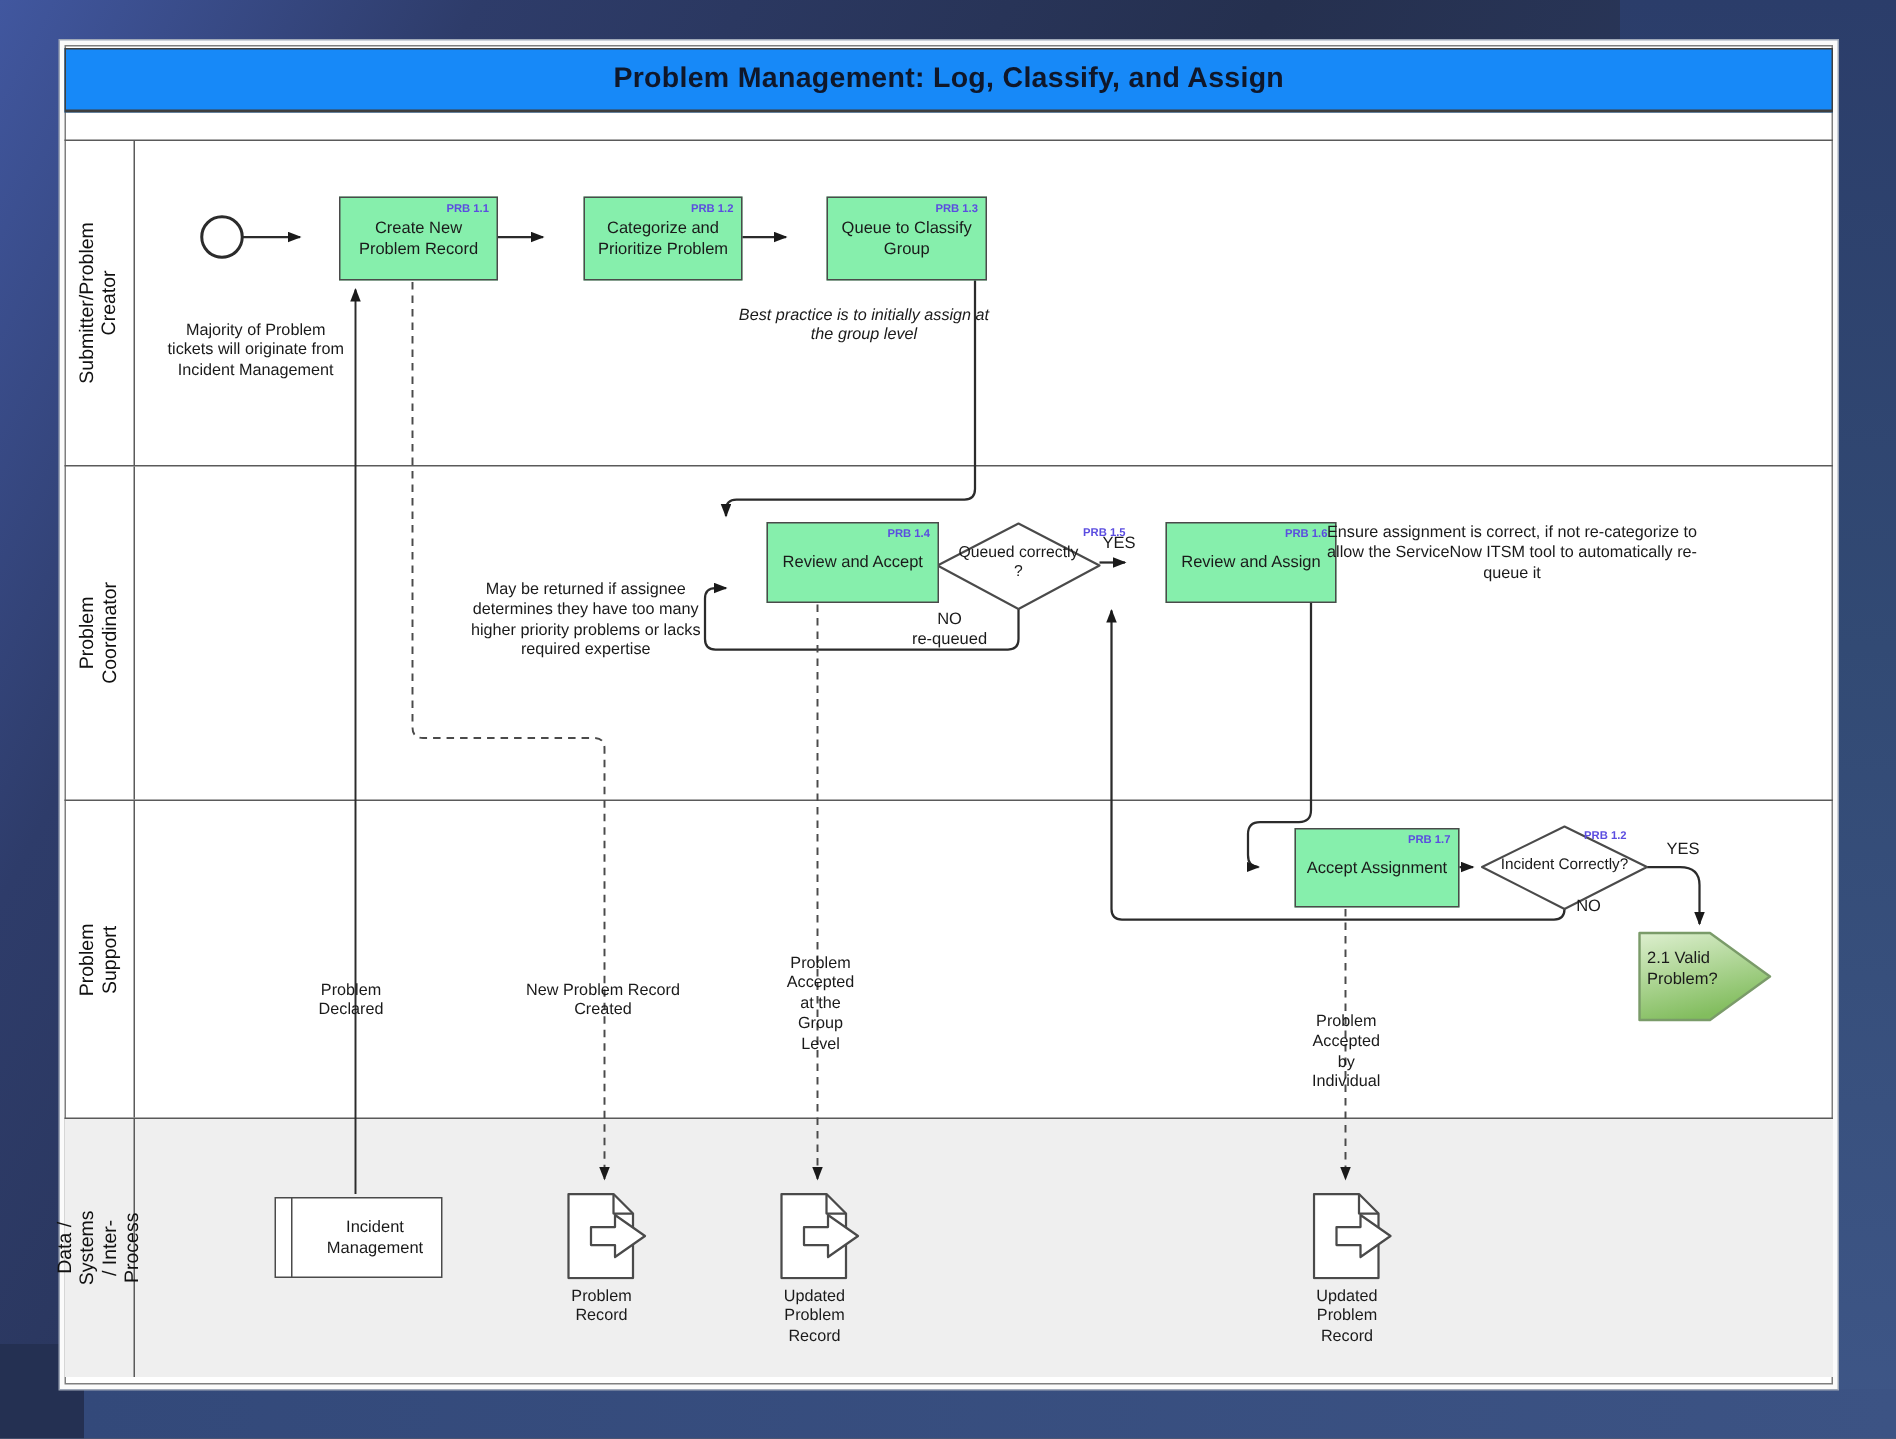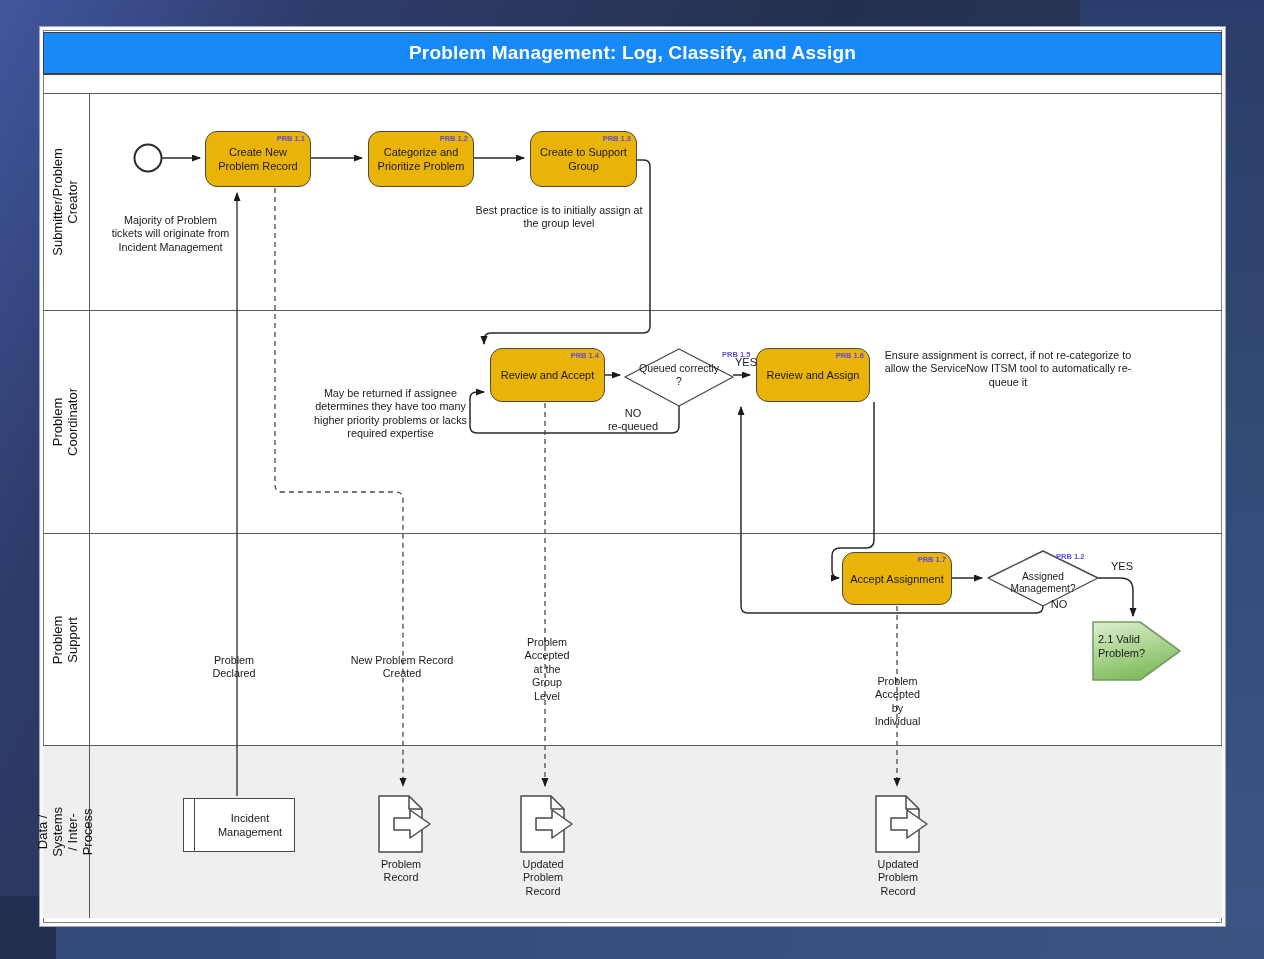--- a/index.html
+++ b/index.html
@@ -13,36 +13,36 @@
   .bg-bottom{position:absolute;left:56px;top:926px;right:0;bottom:0;
     background:linear-gradient(90deg,#33497a,#3c5384);}
   .bg-corner{position:absolute;left:0;top:896px;width:56px;height:63px;background:#243052;}
 
   .panel{position:absolute;left:43px;top:30px;width:1179px;height:893px;background:#ffffff;
     border:1px solid #7e7e7e;box-shadow:0 0 0 3px #fbfbfb,0 0 0 4px #9fa8b8;}
 
   .titlebar{position:absolute;left:43px;top:32px;width:1179px;height:43px;
     background:#1789f8;border:1px solid #3f3f3f;border-bottom:2px solid #3f3f3f;
     display:flex;align-items:center;justify-content:center;}
-  .titlebar .t{color:#ffffff;font-size:19px;font-weight:bold;letter-spacing:.2px;}
+  .titlebar .t{color:#0f172a;font-size:19px;font-weight:bold;letter-spacing:.2px;}
 
   .lanes{position:absolute;left:43px;top:93px;width:1179px;height:827px;border-top:1.5px solid #5a5a5a;}
   .lane{position:relative;width:100%;border-bottom:1.5px solid #5a5a5a;}
   .lane1{height:217px;} .lane2{height:223px;} .lane3{height:212px;}
   .lane4{height:172px;background:#efefef;border-bottom:none;}
   .lane-label{position:absolute;left:0;top:0;bottom:0;width:47px;border-right:1.5px solid #5a5a5a;
     display:flex;align-items:center;justify-content:center;}
   .lane-label span{transform:rotate(-90deg);white-space:pre-line;text-align:center;
     font-size:13px;color:#111;line-height:1.15;width:max-content;}
 
   svg.flows{position:absolute;left:0;top:0;width:1264px;height:959px;pointer-events:none;}
 
-  .task{position:absolute;background:#eab308;border:1.4px solid #4a4a4a;border-radius:12px;
+  .task{position:absolute;background:#86efac;border:1.4px solid #4a4a4a;border-radius:0;
     display:flex;align-items:center;justify-content:center;text-align:center;
-    font-size:11px;line-height:1.25;padding:4px 6px 2px;}
+    font-size:11px;line-height:1.25;padding:4px 6px 2px;margin-left:21px;}
   .tag{position:absolute;top:2px;right:5px;font-size:7.5px;color:#5b4de0;font-weight:bold;}
 
   .lbl{position:absolute;font-size:10.8px;line-height:1.25;text-align:center;}
   .pre{white-space:pre-line;}
   .edge-lbl{position:absolute;font-size:11px;font-weight:bold;text-align:center;line-height:1.2;}
   .edge-lbl.reg{font-weight:normal;}
 
   .dlabel{position:absolute;text-align:center;font-size:10.5px;line-height:1.2;}
 
   .offpage-lbl{position:absolute;font-size:11px;line-height:1.3;text-align:left;}
@@ -137,45 +137,45 @@
   <div class="task" style="left:205px;top:131px;width:106px;height:56px;">
     <span class="tag">PRB 1.1</span>
     <span>Create New Problem Record</span>
   </div>
   <div class="task" style="left:368px;top:131px;width:106px;height:56px;">
     <span class="tag">PRB 1.2</span>
     <span>Categorize and Prioritize Problem</span>
   </div>
   <div class="task" style="left:530px;top:131px;width:107px;height:56px;">
     <span class="tag">PRB 1.3</span>
-    <span>Create to Support Group</span>
+    <span>Queue to Classify Group</span>
   </div>
   <div class="task" style="left:490px;top:348px;width:115px;height:54px;">
     <span class="tag">PRB 1.4</span>
     <span>Review and Accept</span>
   </div>
   <div class="task" style="left:756px;top:348px;width:114px;height:54px;">
     <span class="tag">PRB 1.6</span>
     <span>Review and Assign</span>
   </div>
   <div class="task" style="left:842px;top:552px;width:110px;height:53px;">
     <span class="tag">PRB 1.7</span>
     <span>Accept Assignment</span>
   </div>
 
   <div class="dlabel pre" style="left:627px;top:362px;width:104px;">Queued correctly
 ?</div>
   <div class="tag" style="position:absolute;left:694px;top:350px;margin-left:28px;">PRB 1.5</div>
-  <div class="dlabel" style="left:990px;top:571px;width:106px;font-size:10.2px;">Assigned Management?</div>
+  <div class="dlabel" style="left:990px;top:571px;width:106px;font-size:10.2px;">Incident Correctly?</div>
   <div class="tag" style="position:absolute;left:1056px;top:552px;">PRB 1.2</div>
 
   <div class="offpage-lbl" style="left:1098px;top:632px;width:62px;">2.1 Valid Problem?</div>
 
   <div class="lbl" style="left:108px;top:214px;width:125px;">Majority of Problem tickets will originate from Incident Management</div>
-  <div class="lbl" style="left:475px;top:204px;width:168px;">Best practice is to initially assign at the group level</div>
+  <div class="lbl" style="left:492px;top:204px;width:168px;font-style:italic;">Best practice is to initially assign at the group level</div>
   <div class="lbl" style="left:303px;top:387px;width:175px;">May be returned if assignee determines they have too many higher priority problems or lacks required expertise</div>
   <div class="lbl" style="left:884px;top:349px;width:248px;">Ensure assignment is correct, if not re-categorize to allow the ServiceNow ITSM tool to automatically re-queue it</div>
 
   <div class="edge-lbl reg" style="left:728px;top:356px;width:36px;">YES</div>
   <div class="edge-lbl reg pre" style="left:588px;top:407px;width:90px;">NO
 re-queued</div>
   <div class="edge-lbl reg" style="left:1104px;top:560px;width:36px;">YES</div>
   <div class="edge-lbl reg" style="left:1044px;top:598px;width:30px;">NO</div>
 
   <div class="lbl pre" style="left:194px;top:654px;width:80px;">Problem

